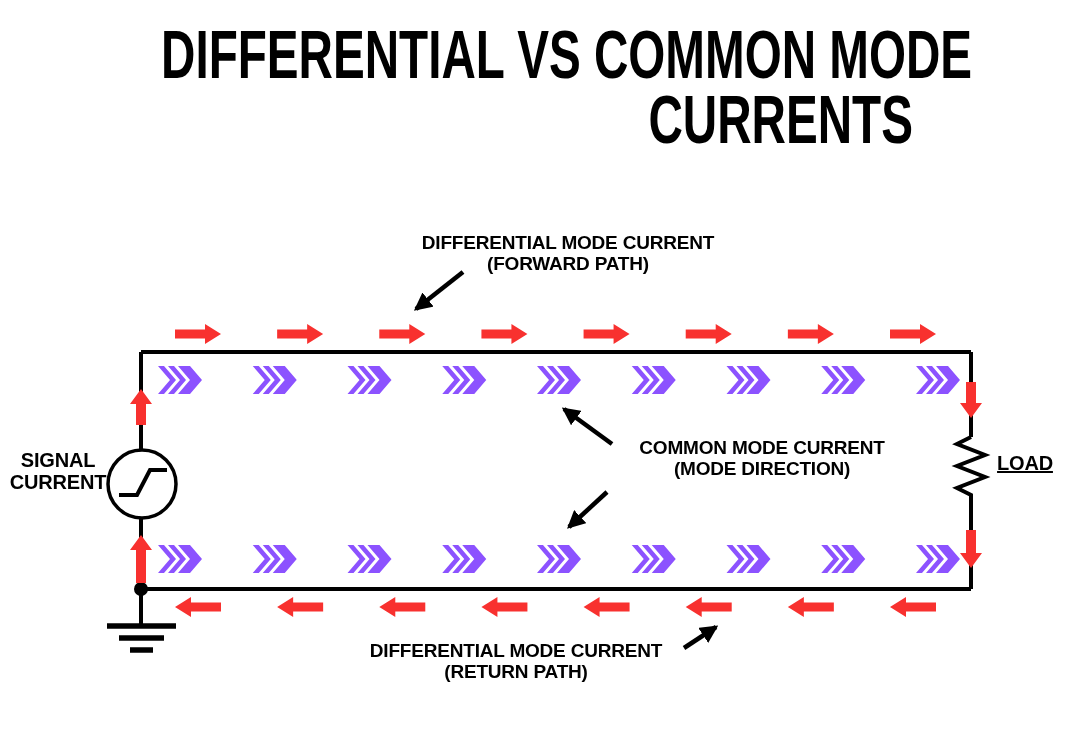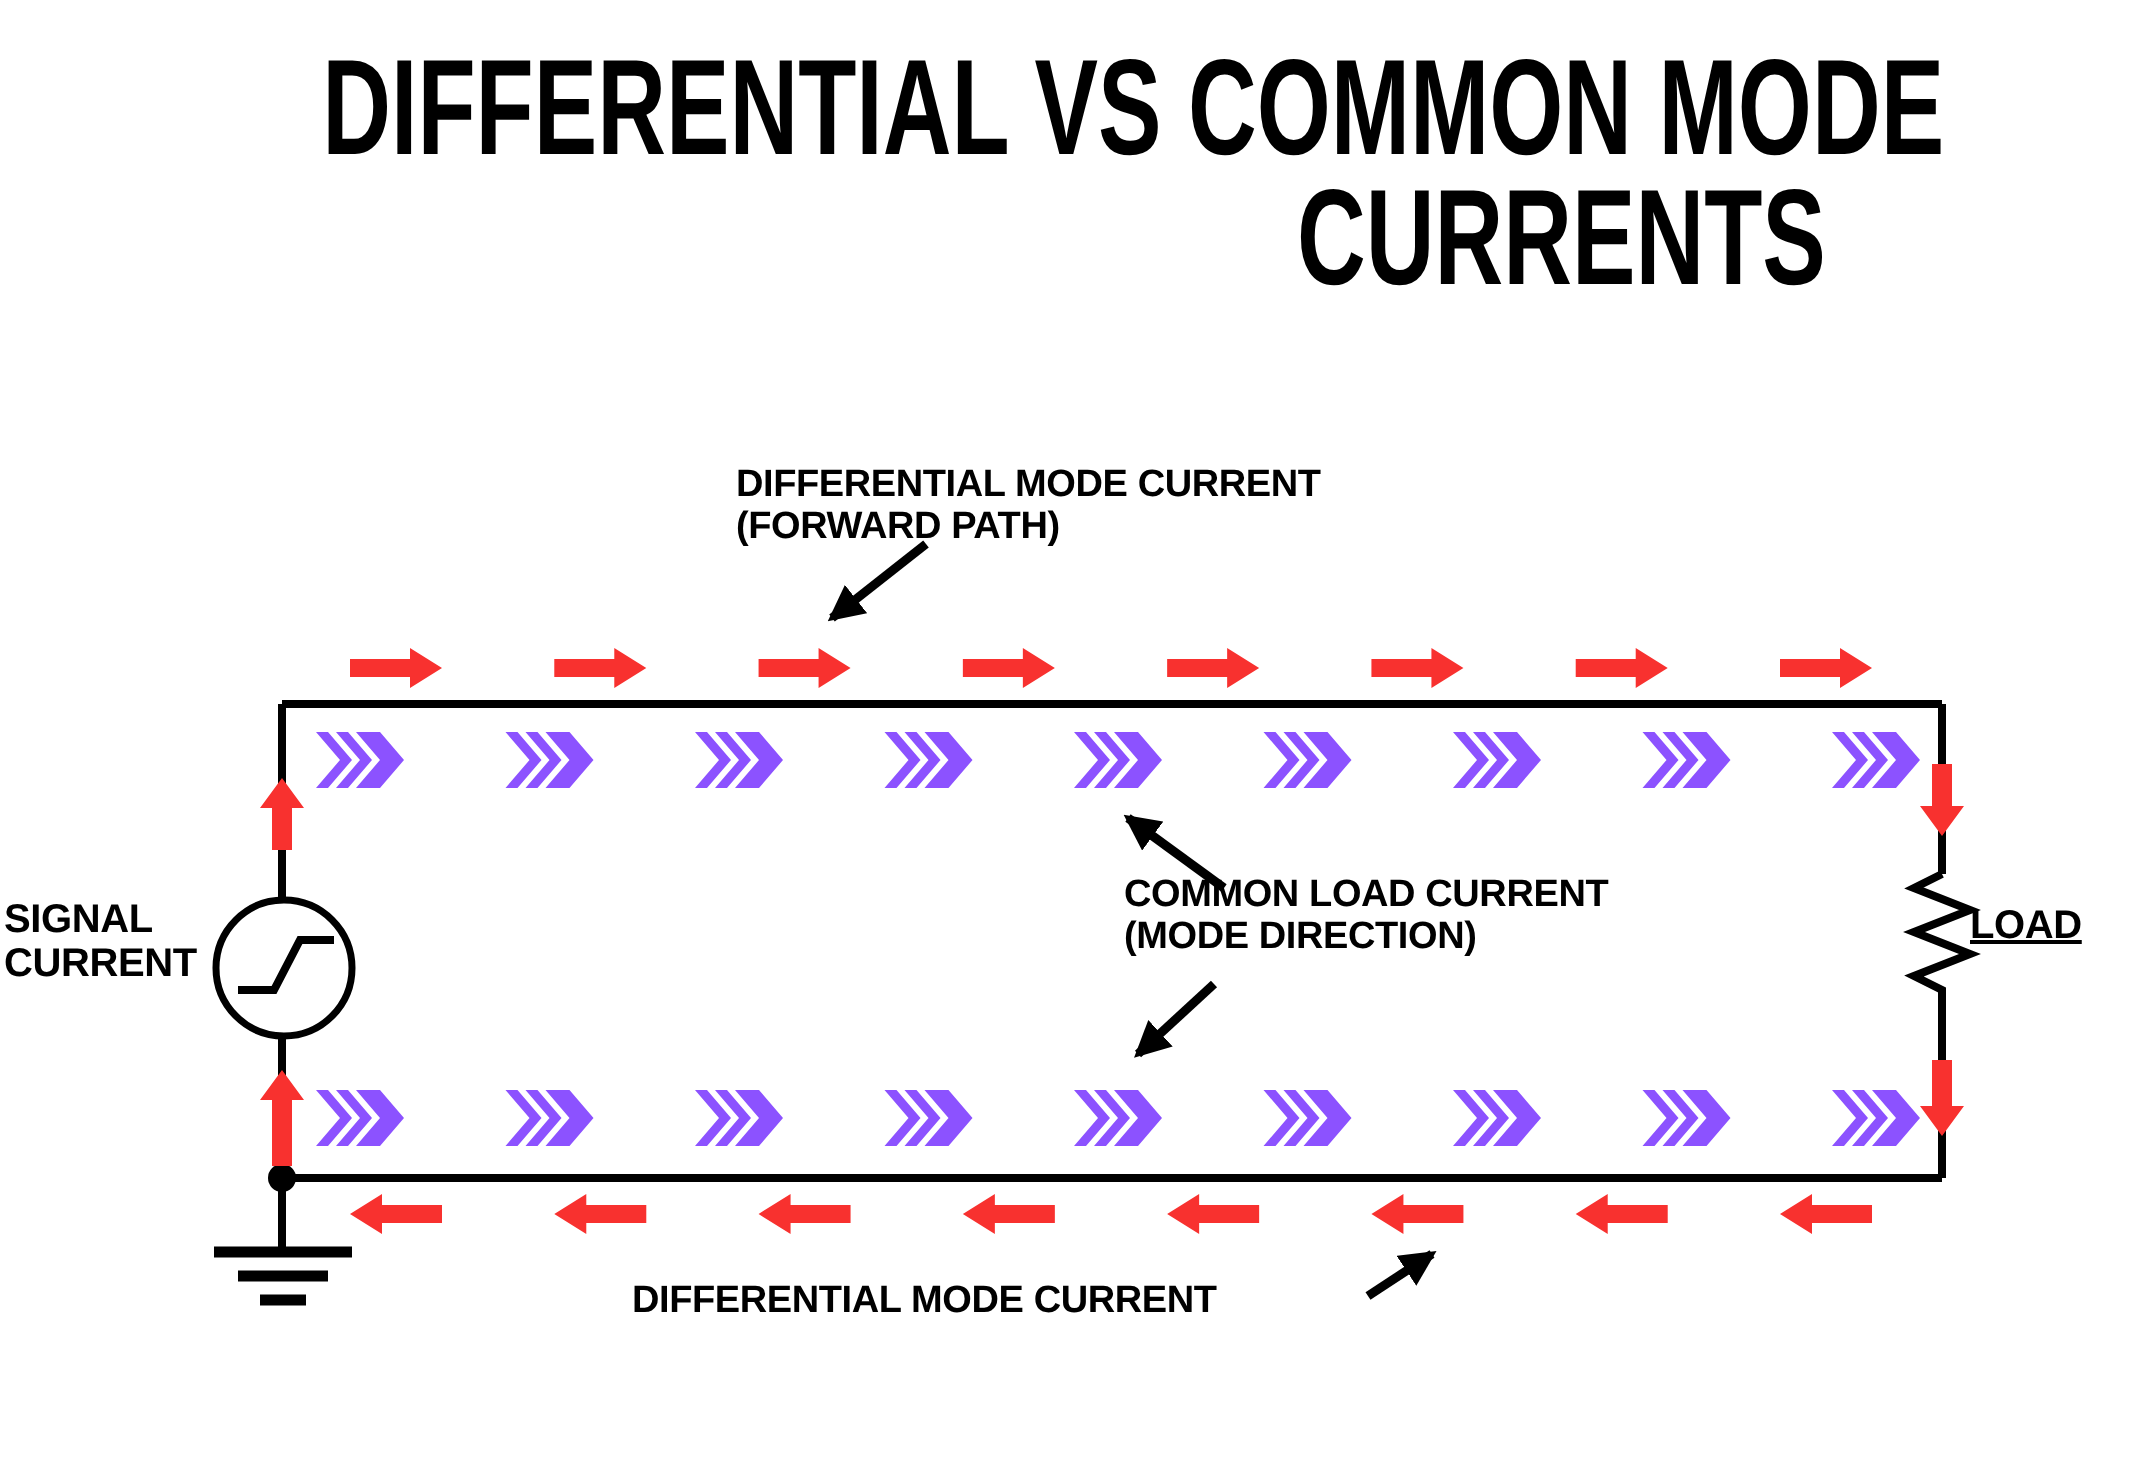--- a/index.html
+++ b/index.html
@@ -25,21 +25,21 @@
     line-height: 0.95;
     white-space: nowrap;
     transform: scaleX(0.70);
     transform-origin: 50% 50%;
     letter-spacing: 0px;
   }
   .lbl {
     position: absolute;
     font-weight: bold;
     color: #000;
-    text-align: left;
+    text-align: center;
     letter-spacing: -0.2px;
   }
   .lbl .line { line-height: 1.1; }
   #forward-label  { left: 368px; top: 233px; width: 400px; font-size: 19px; }
   #common-label   { left: 562px; top: 438px; width: 400px; font-size: 19px; }
   #return-label   { left: 316px; top: 641px; width: 400px; font-size: 19px; }
   #signal-label   { left: 2px;   top: 449px; width: 112px; font-size: 20px; line-height: 1.15; }
   #load-label     { left: 985px; top: 452px; width: 80px;  font-size: 20px; text-decoration: underline; }
 </style>
 </head>
@@ -135,26 +135,27 @@
     <div class="title-line">DIFFERENTIAL VS COMMON MODE</div>
     <div class="title-line">CURRENTS</div>
   </div>
 
   <div id="forward-label" class="lbl">
     <div class="line">DIFFERENTIAL MODE CURRENT</div>
     <div class="line">(FORWARD PATH)</div>
   </div>
 
   <div id="common-label" class="lbl">
-    <div class="line">COMMON LOAD CURRENT</div>
+    <div class="line">COMMON MODE CURRENT</div>
     <div class="line">(MODE DIRECTION)</div>
   </div>
 
   <div id="return-label" class="lbl">
     <div class="line">DIFFERENTIAL MODE CURRENT</div>
+    <div class="line">(RETURN PATH)</div>
   </div>
 
   <div id="signal-label" class="lbl">
     <div class="line">SIGNAL</div>
     <div class="line">CURRENT</div>
   </div>
 
   <div id="load-label" class="lbl">LOAD</div>
 
 </div>

